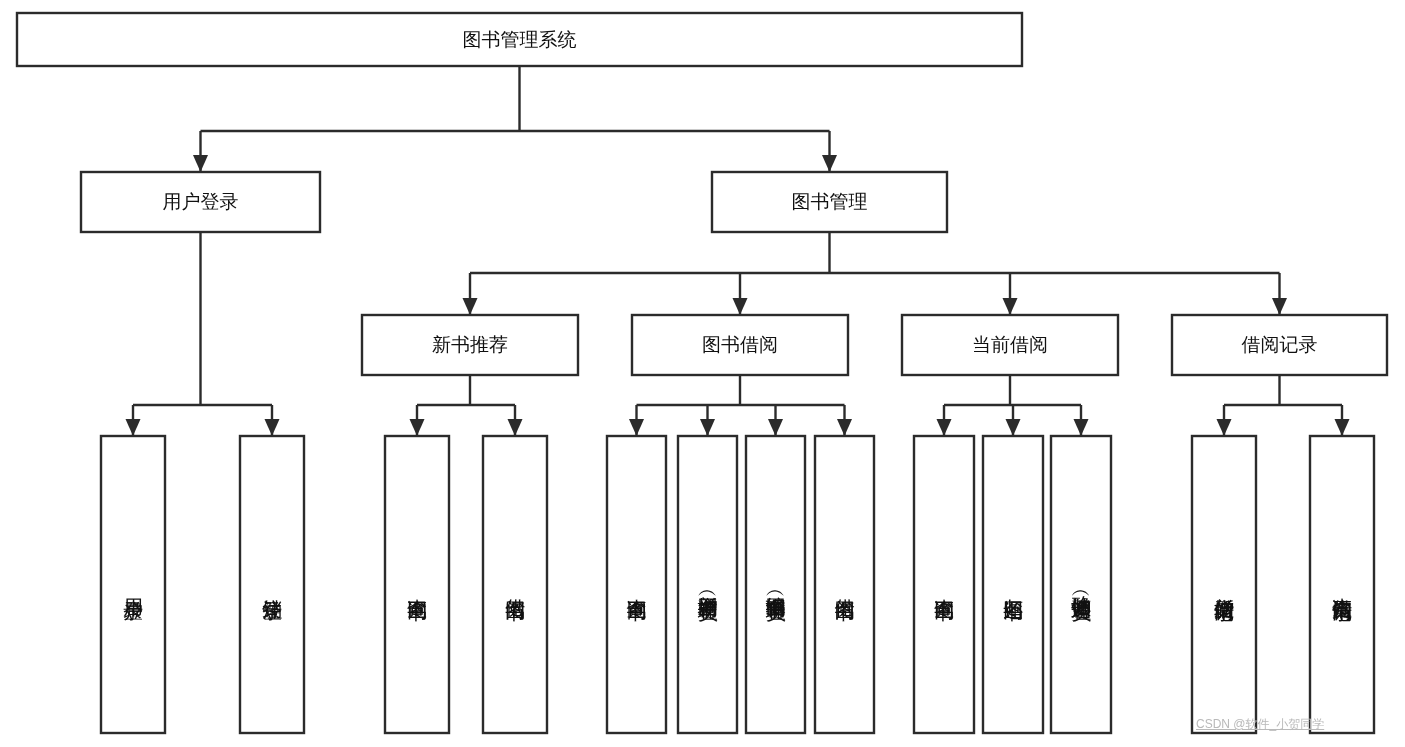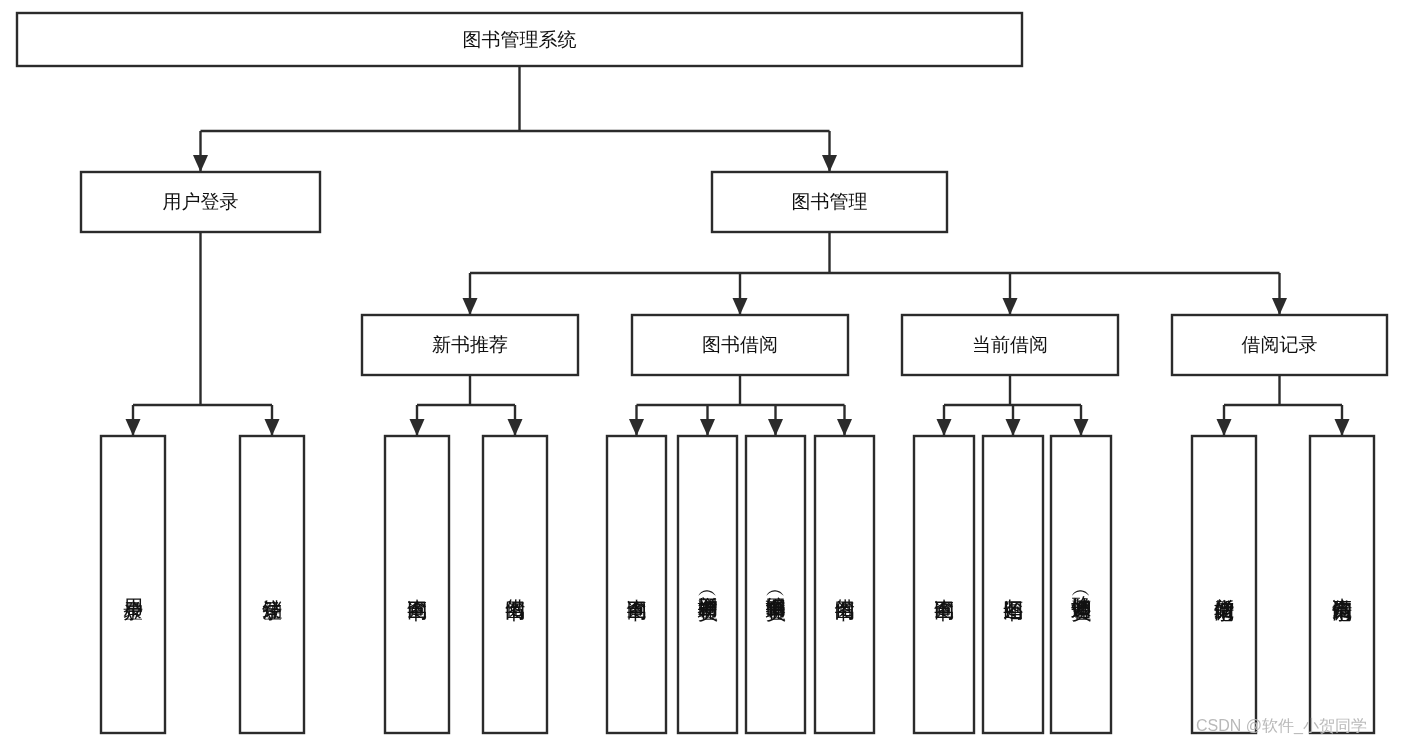--- a/index.html
+++ b/index.html
@@ -60,23 +60,24 @@
     display: flex;
     align-items: center;
     justify-content: center;
     text-align: center;
     white-space: nowrap;
     pointer-events: none;
   }
   .watermark {
     position: absolute;
     font-family: "Liberation Sans", "DejaVu Sans", sans-serif;
-    font-size: 16px;
+    font-size: 12px;
     color: #b9b9b9;
     white-space: nowrap;
+    text-decoration: underline;
   }
 </style>
 </head>
 <body>
 
 <div id="diagram-root">
 
   <svg class="diagram-canvas" viewBox="0 0 1405 747">
     <g id="connector-layer">
         <path d="M 519.5 66 L 519.5 131" class="connector"></path>

